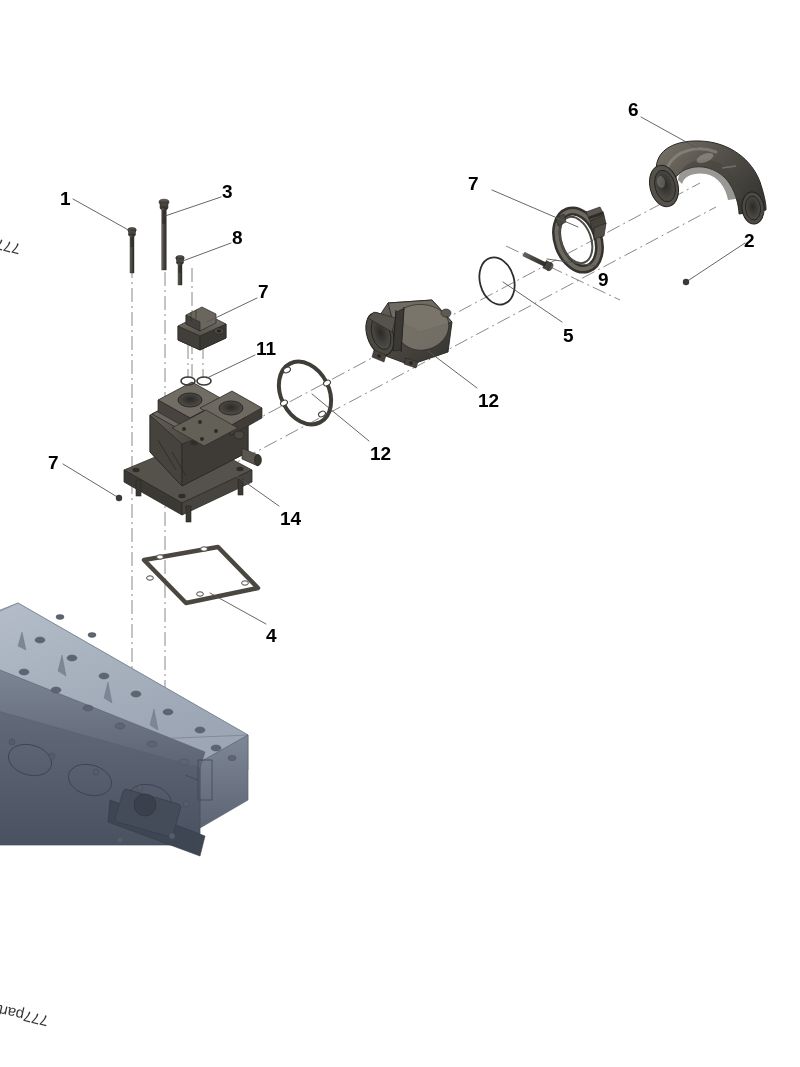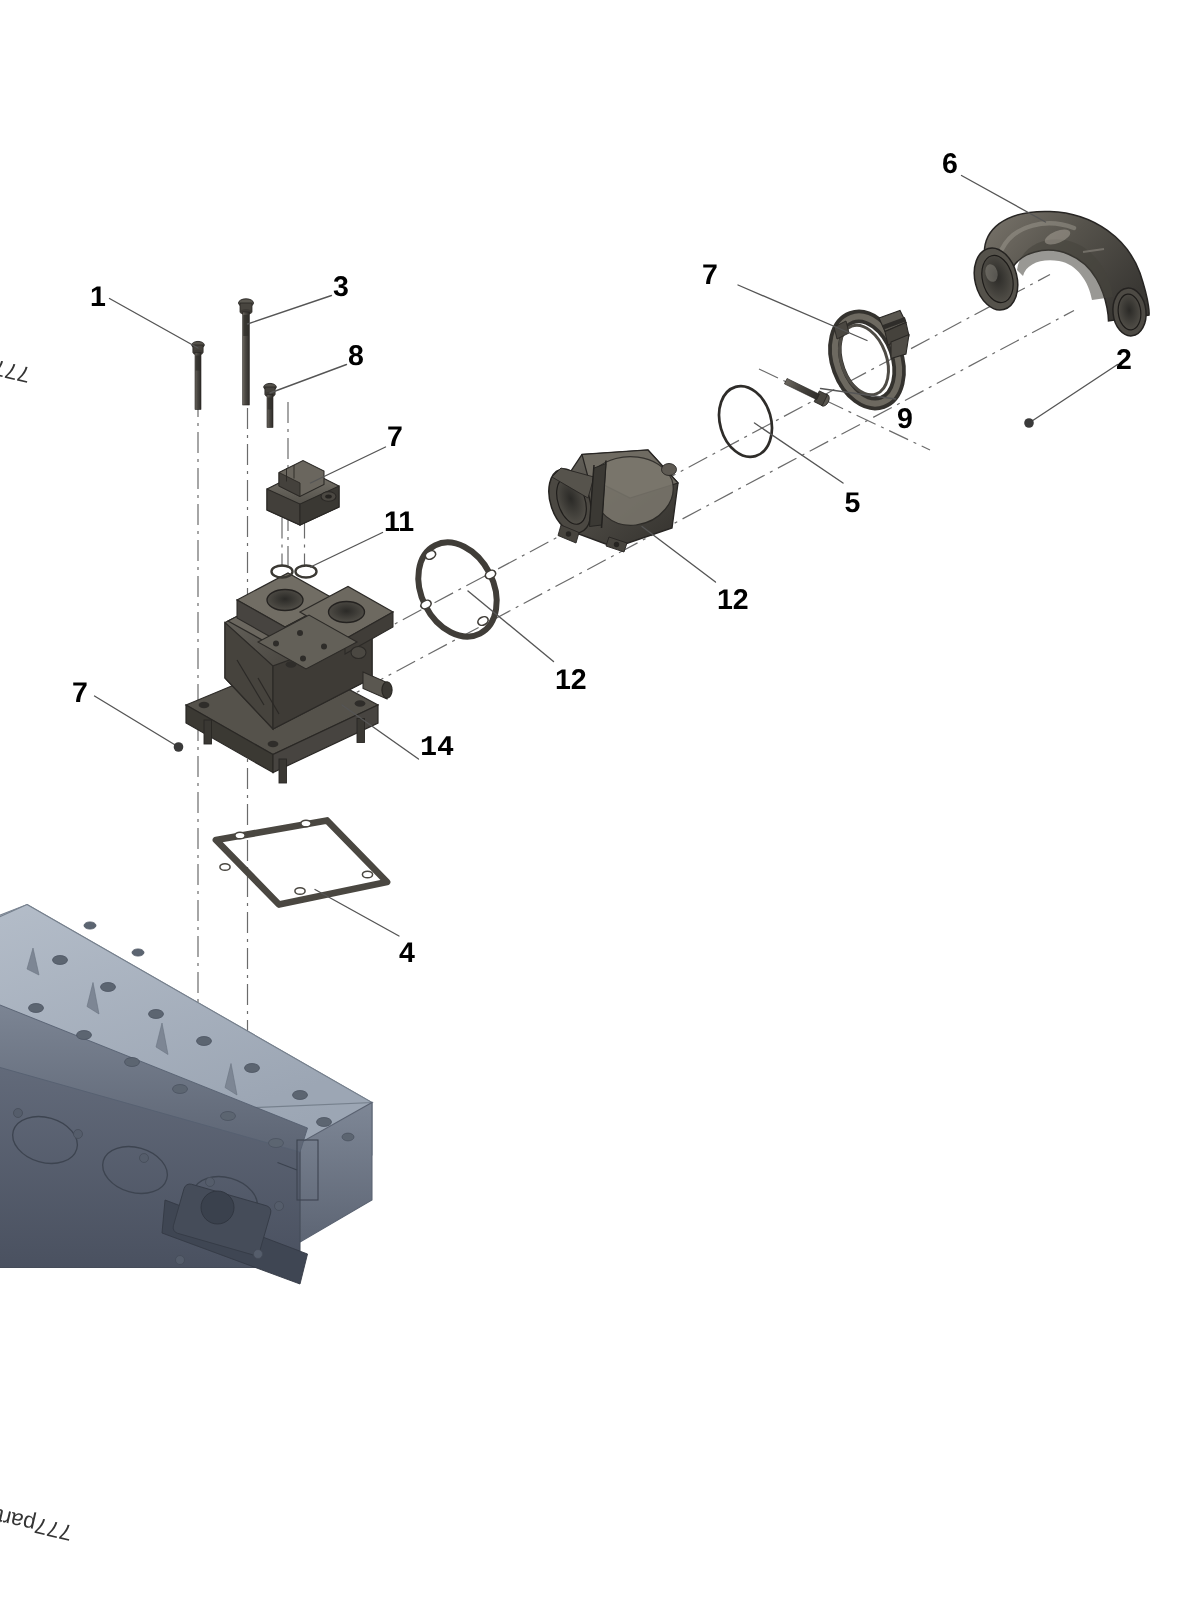--- a/index.html
+++ b/index.html
@@ -415,20 +415,20 @@
   <div class="callout-num" style="left:266px; top:626px;">4</div>
   <div class="callout-num" style="left:563px; top:326px;">5</div>
   <div class="callout-num" style="left:628px; top:100px;">6</div>
   <div class="callout-num" style="left:48px;  top:453px;">7</div>
   <div class="callout-num" style="left:232px; top:228px;">8</div>
   <div class="callout-num" style="left:598px; top:270px;">9</div>
   <div class="callout-num" style="left:258px; top:282px;">7</div>
   <div class="callout-num" style="left:256px; top:339px;">11</div>
   <div class="callout-num" style="left:370px; top:444px;">12</div>
   <div class="callout-num" style="left:478px; top:391px;">12</div>
-  <div class="callout-num" style="left:280px; top:489px;font-family:Liberation Mono, monospace;">14</div>
+  <div class="callout-num" style="left:280px; top:509px;">14</div>
   <div class="callout-num" style="left:468px; top:174px;">7</div>
 
   <div class="watermark" style="left:18px;  top:258px; transform:rotate(193deg); transform-origin:left top;">777parts.com</div>
 
   <div class="watermark" style="left:46px;  top:1030px; transform:rotate(193deg); transform-origin:left top;">777parts.com</div>
 
 </div>
 
 </body></html>

